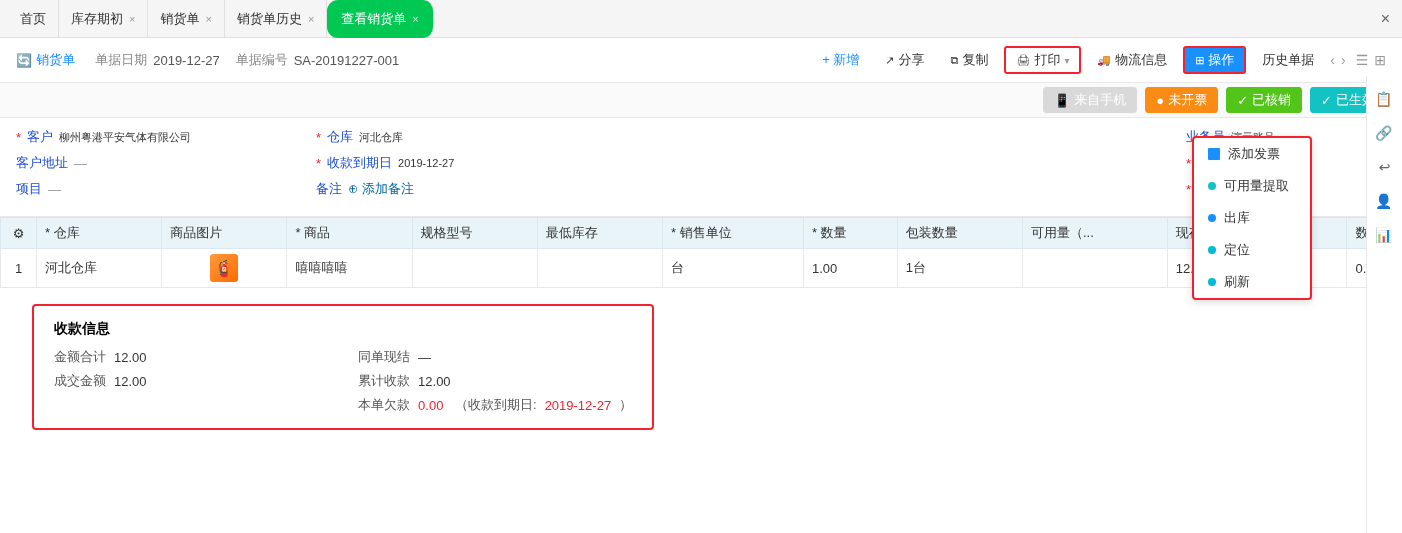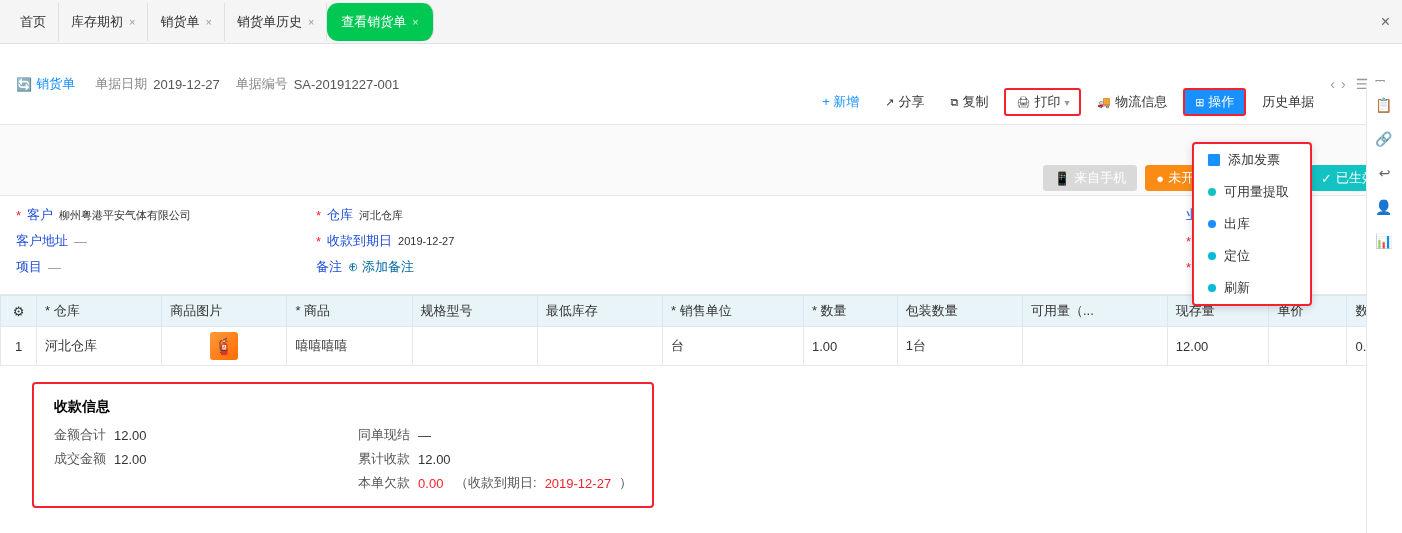--- a/index.html
+++ b/index.html
@@ -1,21 +1,21 @@
 <!DOCTYPE html>
 <html><head>
   <meta charset="utf-8">
   <style>
     * { box-sizing: border-box; margin: 0; padding: 0; font-family: 'Microsoft YaHei', Arial, sans-serif; font-size: 13px; }
     body { background: #f0f2f5; overflow: hidden; }
 
     
     .tab-bar {
       display: flex; align-items: center; background: #f5f5f5; border-bottom: 1px solid #e0e0e0;
-      height: 44px; padding: 4px 8px; position: relative;
+      height: 38px; padding: 4px 8px; position: relative;
     }
     .tab {
       display: flex; align-items: center; padding: 0 12px; height: 38px; cursor: pointer;
       font-size: 13px; color: #333; white-space: nowrap; border-right: 1px solid #e0e0e0;
     }
     .tab .close { margin-left: 6px; color: #999; font-size: 11px; cursor: pointer; }
     .tab.home { font-weight: normal; }
     .tab-highlight { background: #00c853; color: #fff !important; border-radius: 11px; padding: 0 14px; }
     .tab-highlight .close { color: rgba(255,255,255,0.8); }
     .close-x { position: absolute; right: 12px; top: 50%; transform: translateY(-50%); font-size: 16px; color: #666; cursor: pointer; }
@@ -26,21 +26,21 @@
     
     .doc-header {
       display: flex; align-items: center; padding: 8px 16px; border-bottom: 1px solid #e8e8e8;
       background: #fff;
     }
     .doc-title { display: flex; align-items: center; color: #1890ff; font-size: 13px; margin-right: 20px; }
     .doc-title .icon { margin-right: 4px; }
     .doc-meta { display: flex; align-items: flex-start; gap: 16px; flex: 1; }
     .doc-meta-item { display: flex; align-items: center; gap: 6px; color: #555; font-size: 13px; }
     .doc-meta-item span.label { color: #888; }
-    .btn { display: flex; align-items: center; gap: 4px; padding: 3px 10px; border-radius: 3px; cursor: pointer; font-size: 12px; border: 1px solid #d9d9d9; background: #fff; color: #333; white-space: nowrap; margin-top: 36px; }
+    .btn { display: flex; align-items: center; gap: 4px; padding: 3px 10px; border-radius: 3px; cursor: pointer; font-size: 12px; border: 1px solid #d9d9d9; background: #fff; color: #333; white-space: nowrap; }
     .btn-green { background: #52c41a; color: #fff; border-color: #52c41a; }
     .btn-teal { background: #13c2c2; color: #fff; border-color: #13c2c2; }
     .btn-gray { background: #d9d9d9; color: #fff; border-color: #d9d9d9; }
 
     
     .toolbar2 {
       display: flex; align-items: center; gap: 8px; padding: 4px 16px; background: #fafafa;
       border-bottom: 1px solid #e8e8e8; justify-content: flex-end;
     }
 

